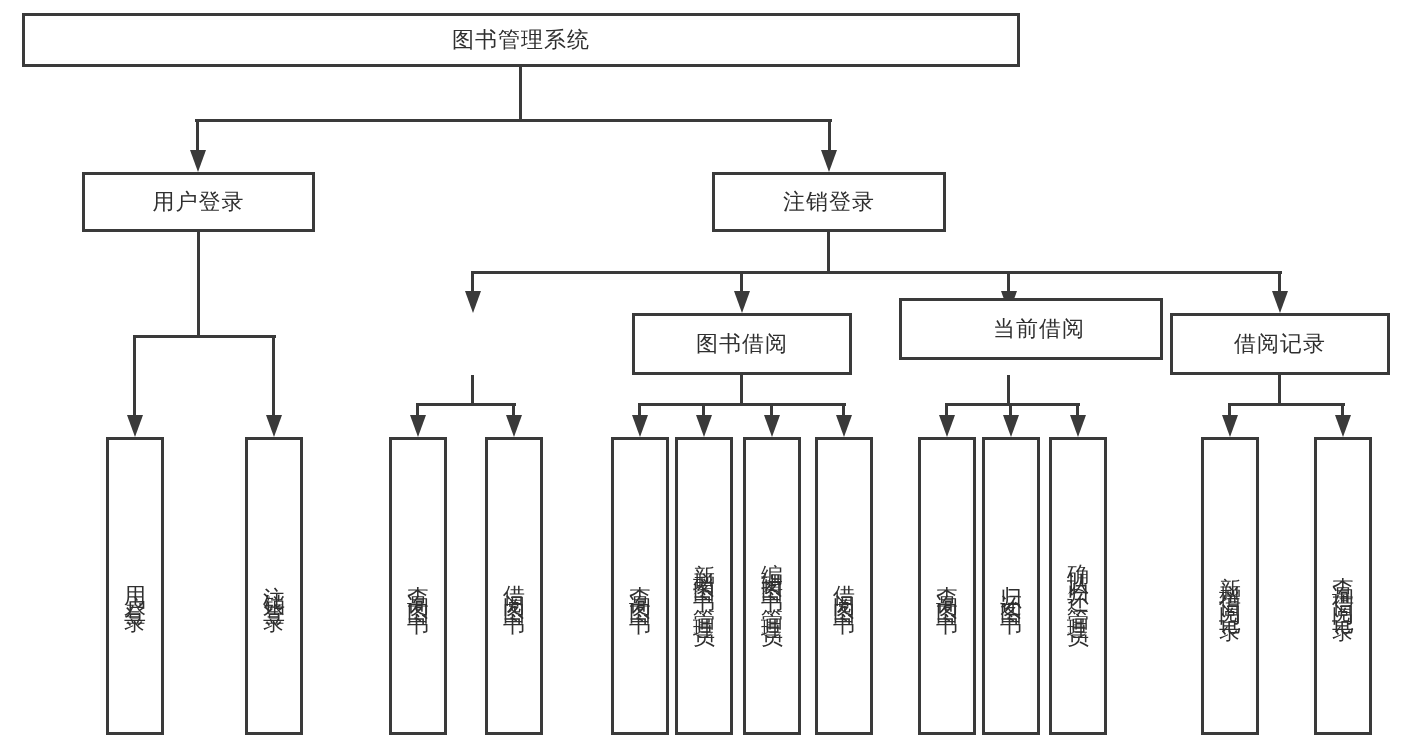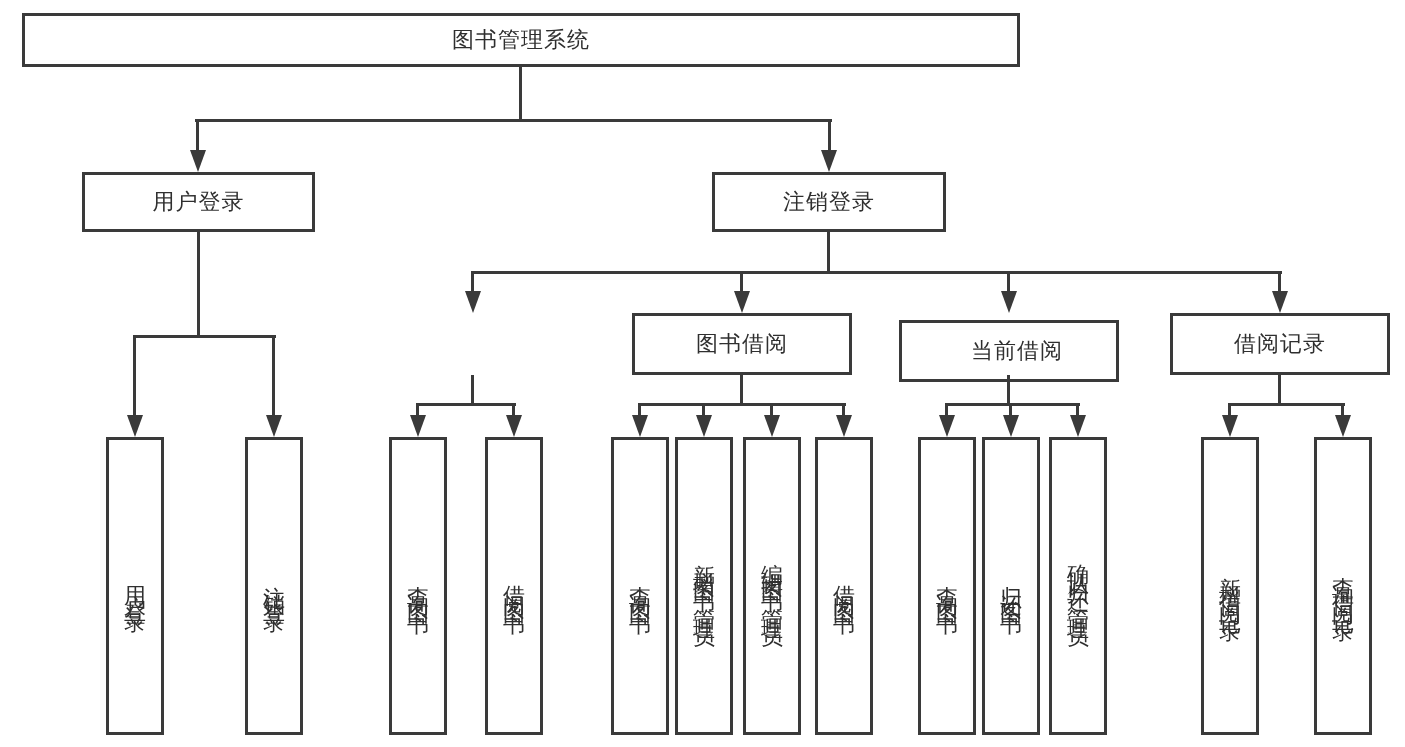--- a/index.html
+++ b/index.html
@@ -67,21 +67,21 @@
   <div class="vline" style="left:740px; top:271px; height:22px;"></div>
   <div class="arrow" style="left:734px; top:291px;"></div>
   <div class="vline" style="left:1007px; top:271px; height:22px;"></div>
   <div class="arrow" style="left:1001px; top:291px;"></div>
   <div class="vline" style="left:1278px; top:271px; height:22px;"></div>
   <div class="arrow" style="left:1272px; top:291px;"></div>
 
   <div class="node" style="left:632px; top:313px; width:220px; height:62px;">
     <span>图书借阅</span>
   </div>
-  <div class="node" style="left:899px; top:320px; width:220px; height:62px;padding-left:16px;">
+  <div class="node" style="left:899px; top:298px; width:264px; height:62px;padding-left:16px;">
     <span>当前借阅</span>
   </div>
   <div class="node" style="left:1170px; top:313px; width:220px; height:62px;">
     <span>借阅记录</span>
   </div>
 
   <div class="vline" style="left:471px; top:375px; height:31px;"></div>
   <div class="hline" style="left:416px; top:403px; width:100px;"></div>
   <div class="vline" style="left:416px; top:403px; height:14px;"></div>
   <div class="arrow" style="left:410px; top:415px;"></div>

